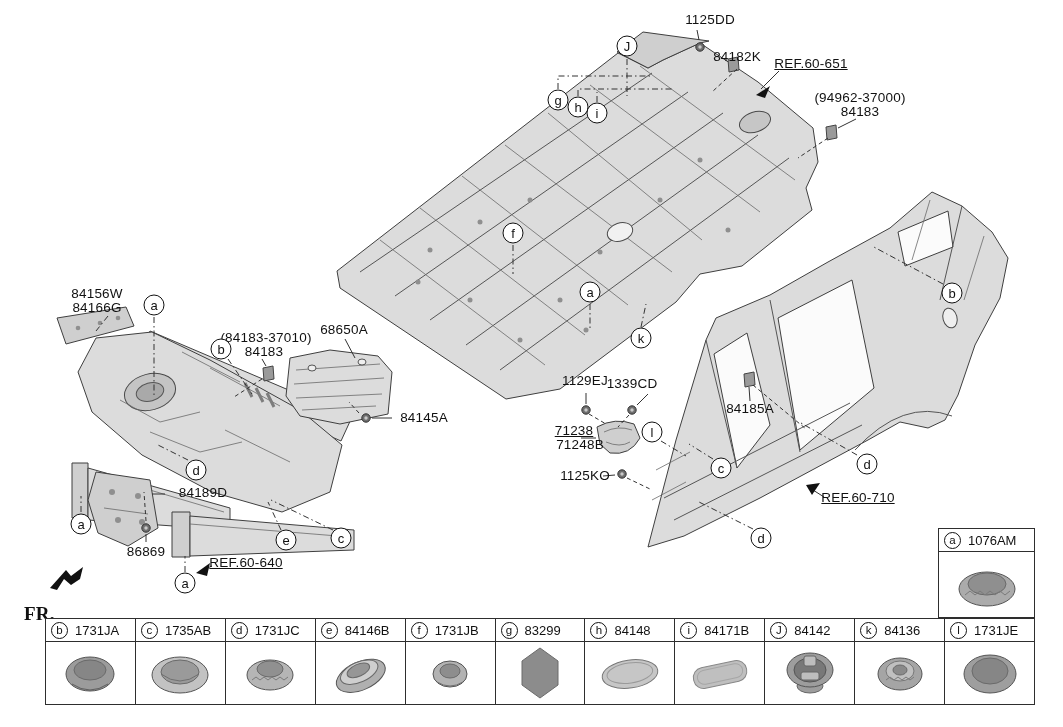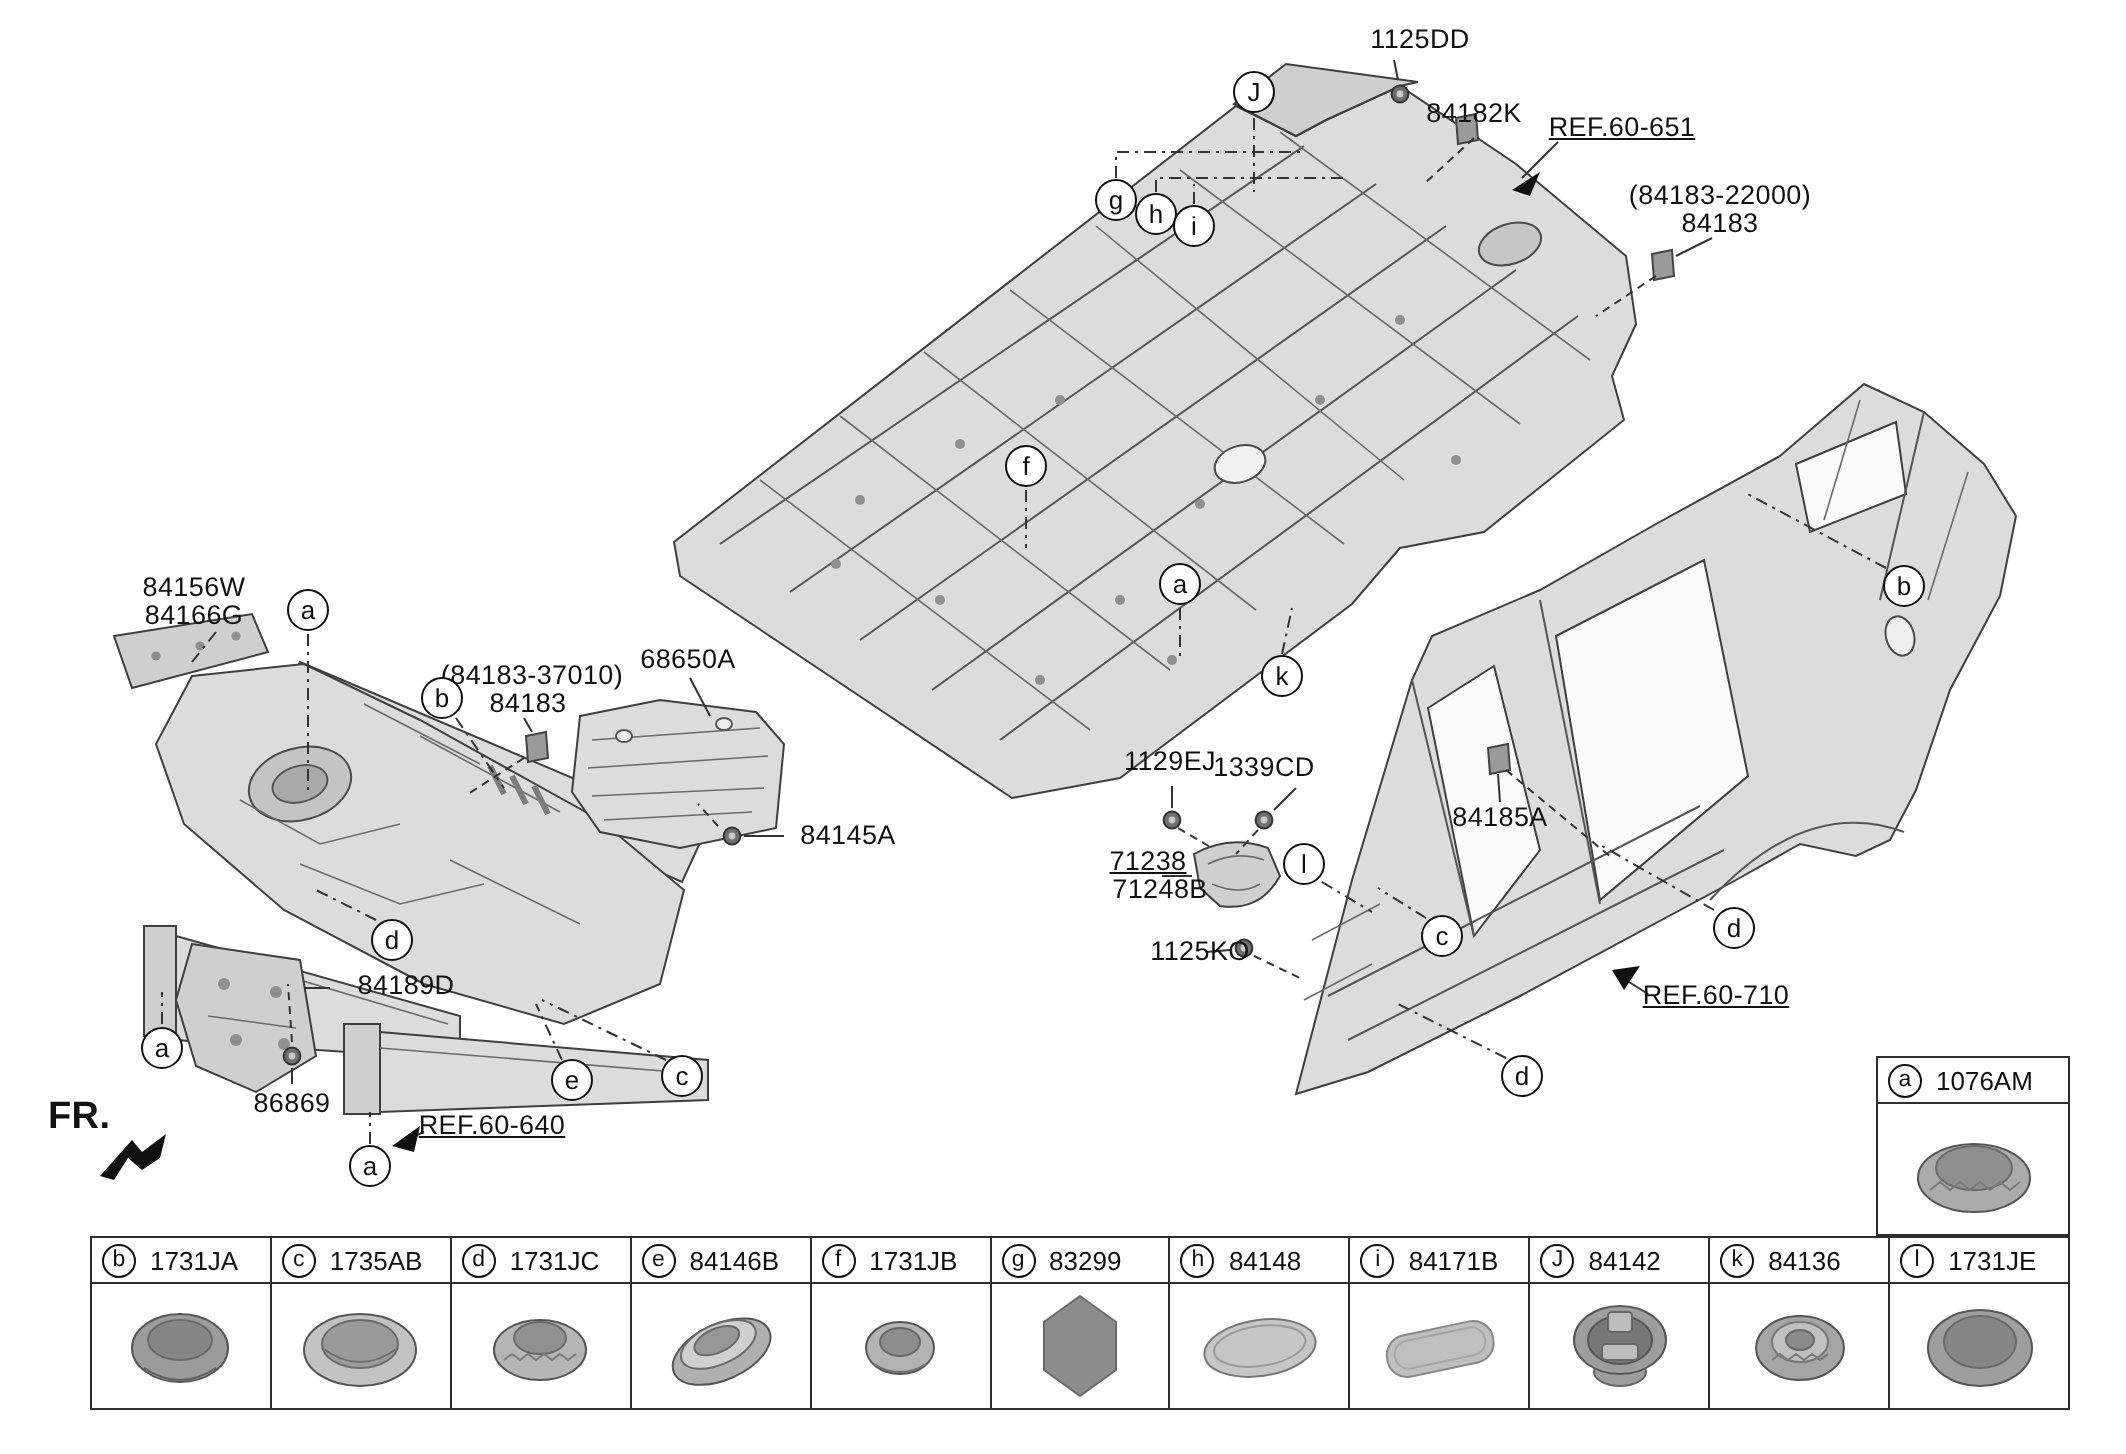--- a/index.html
+++ b/index.html
@@ -147,37 +147,37 @@
       <path class="ld" d="M824,497 L813,490" stroke-width="1.4"></path>
       <path class="arr" d="M806,485 L820,483 L812,495 Z"></path>
     </g>
 
     <path class="arr" d="M50,588 L66,570 L71,576 L83,567 L80,579 L71,585 L64,579 L57,590 Z"></path>
   </svg>
 
   <div class="lbl" style="left:710px;top:13px;">1125DD</div>
   <div class="lbl" style="left:737px;top:34px;margin-top:16px;">84182K</div>
   <div class="lbl ref" style="left:811px;top:57px;">REF.60-651</div>
-  <div class="lbl" style="left:860px;top:91px;">(84183-22000)</div>
+  <div class="lbl" style="left:860px;top:91px;">(94962-37000)</div>
   <div class="lbl" style="left:860px;top:105px;">84183</div>
   <div class="lbl" style="left:97px;top:287px;">84156W</div>
   <div class="lbl" style="left:97px;top:301px;">84166G</div>
   <div class="lbl" style="left:266px;top:331px;">(84183-37010)</div>
   <div class="lbl" style="left:264px;top:345px;">84183</div>
   <div class="lbl" style="left:344px;top:323px;">68650A</div>
   <div class="lbl" style="left:424px;top:411px;">84145A</div>
   <div class="lbl" style="left:203px;top:486px;">84189D</div>
   <div class="lbl" style="left:146px;top:545px;">86869</div>
   <div class="lbl ref" style="left:246px;top:556px;">REF.60-640</div>
-  <div class="lbl fr" style="left:24px;top:549px;">FR.</div>
+  <div class="lbl fr" style="left:24px;top:604px;font-family:Liberation Serif, serif;">FR.</div>
   <div class="lbl" style="left:585px;top:374px;">1129EJ</div>
   <div class="lbl" style="left:632px;top:377px;text-align:right;">1339CD</div>
   <div class="lbl" style="left:574px;top:424px;text-decoration:underline;">71238</div>
   <div class="lbl" style="left:552px;top:438px;margin-left:28px;">71248B</div>
-  <div class="lbl" style="left:600px;top:469px;">1125KO</div>
+  <div class="lbl" style="left:585px;top:469px;">1125KO</div>
   <div class="lbl" style="left:750px;top:402px;">84185A</div>
   <div class="lbl ref" style="left:858px;top:491px;">REF.60-710</div>
 
   <div class="badge" style="left:627px;top:46px;">J</div>
   <div class="badge" style="left:558px;top:100px;">g</div>
   <div class="badge" style="left:578px;top:107px;">h</div>
   <div class="badge" style="left:597px;top:113px;">i</div>
   <div class="badge" style="left:513px;top:233px;">f</div>
   <div class="badge" style="left:590px;top:292px;">a</div>
   <div class="badge" style="left:641px;top:338px;">k</div>

